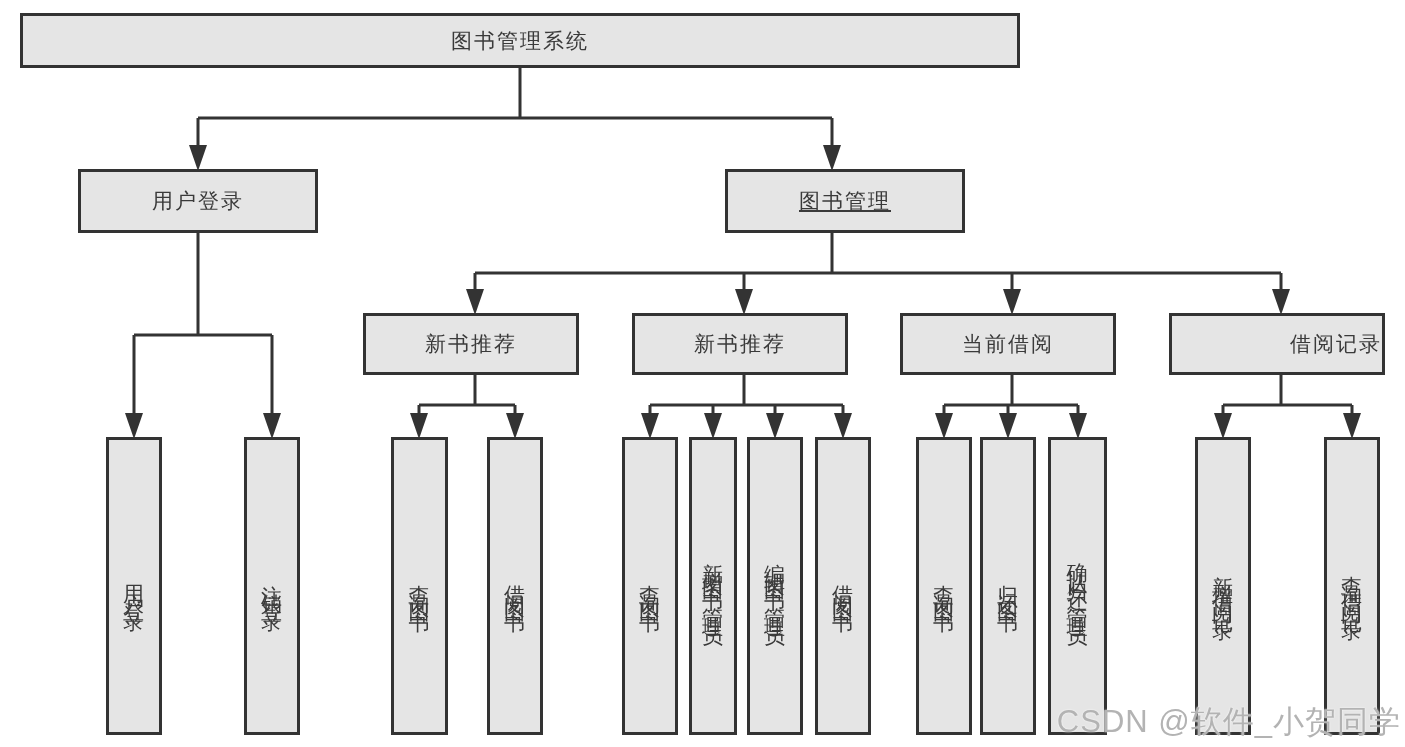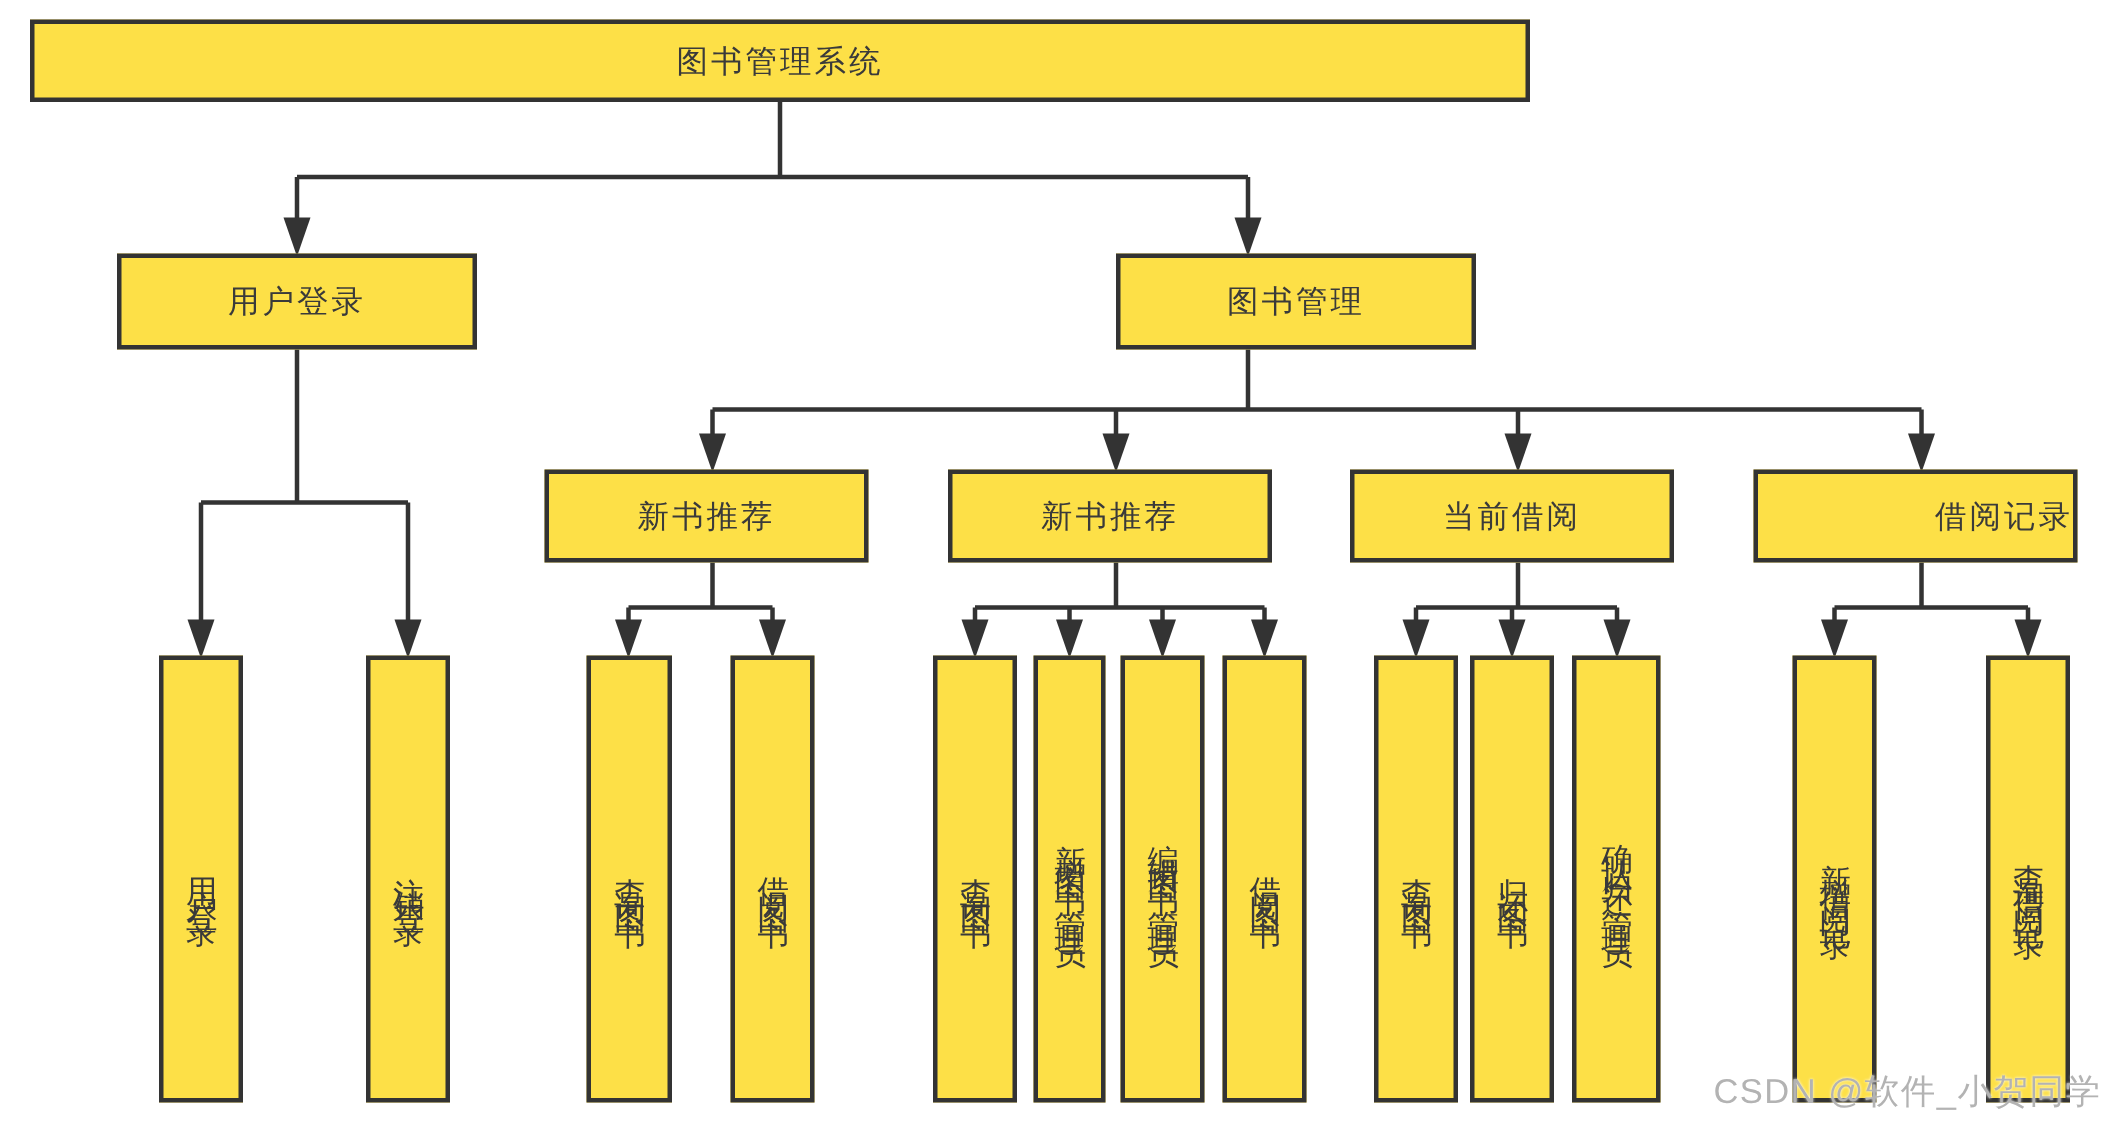--- a/index.html
+++ b/index.html
@@ -16,42 +16,42 @@
     font-family:"Liberation Sans","DejaVu Sans",sans-serif;
     overflow:hidden;
   }
   .connectors{position:absolute;left:0;top:0;}
   .connectors .line{stroke:var(--line);stroke-width:3;fill:none;}
   .connectors .head{fill:var(--line);stroke:none;}
   .node{
     position:absolute;
     box-sizing:border-box;
     border:3px solid var(--line);
-    background:#fde047;
+    background:#e5e5e5;
     display:flex;align-items:center;justify-content:center;
     color:var(--text);
     font-size:21px;
     letter-spacing:2px;
     white-space:nowrap;
   }
   .root{left:20px;top:13px;width:1000px;height:55px;}
   .lvl2{top:169px;height:64px;width:240px;}
   .lvl3{top:313px;height:62px;width:216px;}
   .leaf{top:437px;height:298px;}
   .leaf span{
     writing-mode:vertical-rl;
     text-orientation:mixed;
     letter-spacing:9px;
     line-height:1;
   }
   .watermark{
     position:absolute;
     right:4px;bottom:4px;
     color:var(--watermark);
-    font-size:23px;
+    font-size:31px;
     letter-spacing:1px;
     text-shadow:0 0 2px #ffffff;
     white-space:nowrap;
   }
 </style>
 </head>
 <body>
 
 <div class="canvas">
 
@@ -85,21 +85,21 @@
     <polygon class="head" points="1343,413 1361,413 1352,439"></polygon>
   </svg>
 
   <div class="node root">
     <span>图书管理系统</span>
   </div>
 
   <div class="node lvl2" style="left:78px;">
     <span>用户登录</span>
   </div>
-  <div class="node lvl2" style="left:744px;">
+  <div class="node lvl2" style="left:725px;text-decoration:underline;">
     <span>图书管理</span>
   </div>
 
   <div class="node lvl3" style="left:363px;">
     <span>新书推荐</span>
   </div>
   <div class="node lvl3" style="left:632px;">
     <span>新书推荐</span>
   </div>
   <div class="node lvl3" style="left:900px;align-items:center;">

